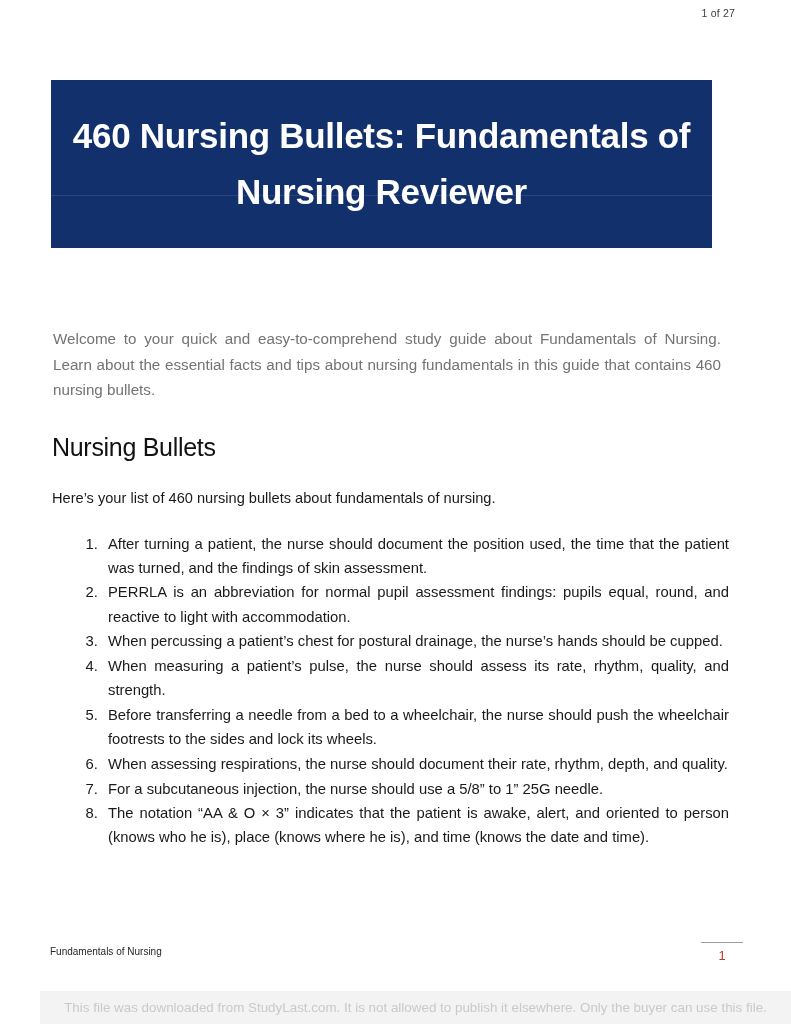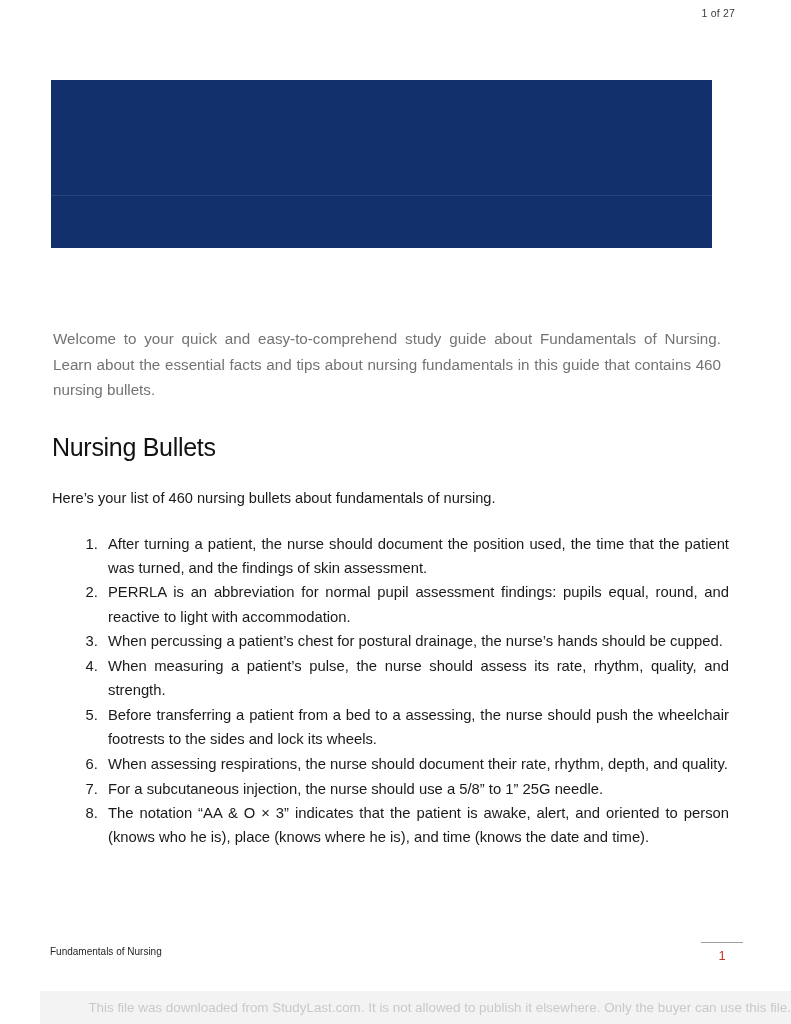--- a/index.html
+++ b/index.html
@@ -143,52 +143,53 @@
   
   .watermark-band {
     position: absolute;
     left: 0;
     right: 0;
     bottom: 0;
     height: 33px;
     background: #f3f3f3;
     display: flex;
     align-items: center;
-    justify-content: flex-end;
+    justify-content: center;
     margin-left: 40px;
   }
   .watermark-text {
     font-size: 13.4px;
     color: #c9c9c9;
     white-space: nowrap;
   }
 </style>
 </head>
 <body>
 
 <div class="page-indicator">1 of 27</div>
 
 <div class="title-banner">
   <div class="rule"></div>
+  <div class="title-text">460 Nursing Bullets: Fundamentals of Nursing Reviewer</div>
 </div>
 
 <div class="content">
 
   <p class="intro-paragraph">Welcome to your quick and easy-to-comprehend study guide about Fundamentals of Nursing. Learn about the essential facts and tips about nursing fundamentals in this guide that contains 460 nursing bullets.</p>
 
   <h2 class="section-heading">Nursing Bullets</h2>
 
   <p class="sub-intro">Here’s your list of 460 nursing bullets about fundamentals of nursing.</p>
 
   <ol class="bullets-list">
     <li>After turning a patient, the nurse should document the position used, the time that the patient was turned, and the findings of skin assessment.</li>
     <li>PERRLA is an abbreviation for normal pupil assessment findings: pupils equal, round, and reactive to light with accommodation.</li>
     <li>When percussing a patient’s chest for postural drainage, the nurse’s hands should be cupped.</li>
     <li>When measuring a patient’s pulse, the nurse should assess its rate, rhythm, quality, and strength.</li>
-    <li>Before transferring a patient from a bed to a assessing, the nurse should push the wheelchair footrests to the sides and lock its wheels.</li>
+    <li>Before transferring a needle from a bed to a wheelchair, the nurse should push the wheelchair footrests to the sides and lock its wheels.</li>
     <li>When assessing respirations, the nurse should document their rate, rhythm, depth, and quality.</li>
     <li>For a subcutaneous injection, the nurse should use a 5/8” to 1” 25G needle.</li>
     <li>The notation “AA &amp; O × 3” indicates that the patient is awake, alert, and oriented to person (knows who he is), place (knows where he is), and time (knows the date and time).</li>
   </ol>
 </div>
 
 <div class="footer">
   <div class="footer-left">Fundamentals of Nursing</div>
   <div class="footer-page">
     <div class="rule"></div>

